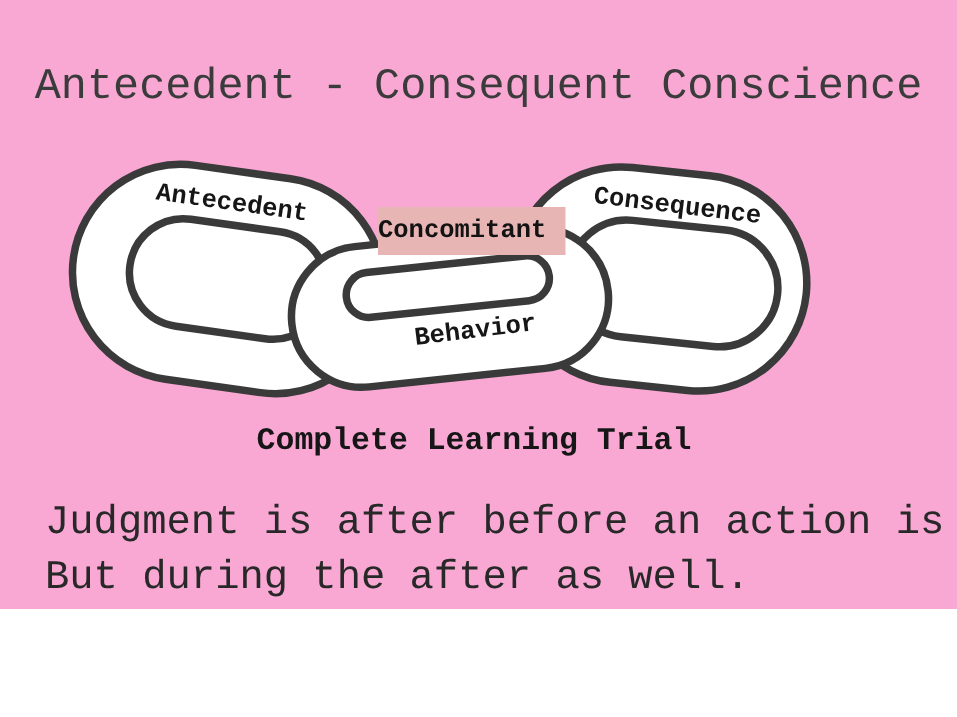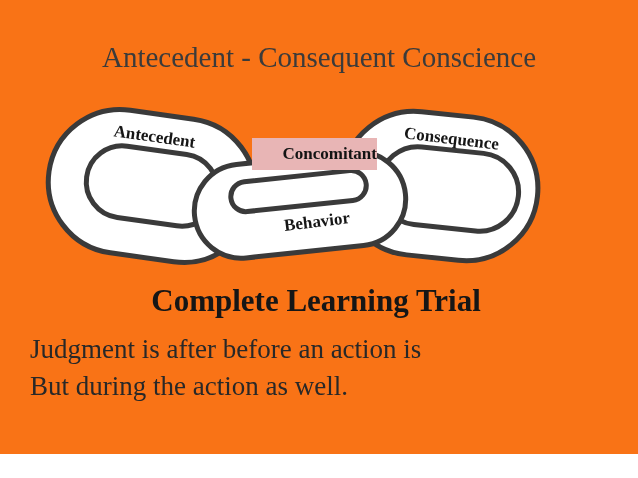--- a/index.html
+++ b/index.html
@@ -1,22 +1,22 @@
 <!DOCTYPE html>
 <html><head>
 <meta charset="utf-8">
 <style>
   html, body { margin: 0; padding: 0; background: #ffffff; }
   .slide {
     position: relative;
     width: 638px;
-    height: 454px;
-    background: #f97316;
+    height: 406px;
+    background: #f9a8d4;
     overflow: hidden;
-    font-family: Liberation Serif, serif;
+    font-family: Liberation Mono, monospace;
   }
   .title {
     position: absolute;
     top: 41px; left: 0; width: 638px;
     text-align: center;
     font-size: 29px;
     font-weight: 400;
     color: #3b3b3b;
     letter-spacing: 0px;
     z-index: 1;
@@ -38,31 +38,31 @@
   .label-antecedent  { left: 102px; top: 127px; width: 105px; transform: rotate(8deg); }
   .label-consequence { left: 394px; top: 129px; width: 115px; transform: rotate(7deg); }
   .label-behavior    { left: 272px; top: 212px; width: 90px;  transform: rotate(-7deg); }
   .concomitant-box {
     position: absolute;
     left: 252px; top: 138px;
     width: 125px; height: 32px;
     background: #e8b5b5;
     display: flex;
     align-items: center;
-    justify-content: flex-end;
+    justify-content: flex-start;
     font-size: 17px;
     font-weight: 700;
     color: #131313;
     z-index: 2;
   }
   .caption {
     position: absolute;
     top: 283px; left: 0; width: 632px;
     text-align: center;
-    font-size: 31px;
+    font-size: 21px;
     font-weight: 700;
     color: #161616;
     z-index: 1;
   }
   .body-text {
     position: absolute;
     left: 30px; top: 331px;
     width: 600px;
     font-size: 27px;
     font-weight: 400;
@@ -106,16 +106,16 @@
   <div class="chain-label label-behavior">Behavior</div>
 
   <div class="concomitant-box">
     <span>Concomitant</span>
   </div>
 
   <div class="caption">Complete Learning Trial</div>
 
   <div class="body-text">
     <div class="body-line">Judgment is after before an action is</div>
-    <div class="body-line">But during the action as well.</div>
+    <div class="body-line">But during the after as well.</div>
   </div>
 
 </div>
 
 </body></html>

